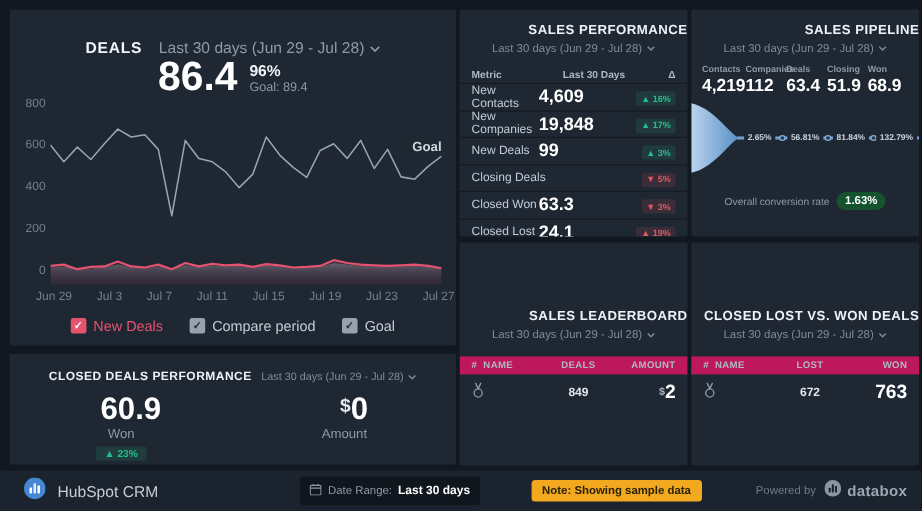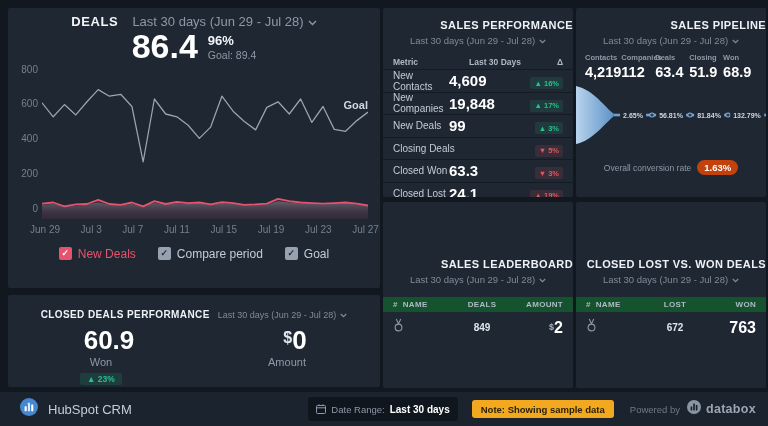--- a/index.html
+++ b/index.html
@@ -5,21 +5,21 @@
   * { margin:0; padding:0; box-sizing:border-box; }
   html,body { width:768px; height:426px; overflow:hidden; }
   body { background:#12181f; font-family:"Liberation Sans", sans-serif; color:#e8edf3; position:relative; }
 
   .main { position:absolute; left:8px; top:8px; display:grid; grid-template-columns:372px 190px 190px; grid-column-gap:3px; }
   .col-left  { display:grid; grid-template-rows:280px 92px; grid-row-gap:7px; }
   .col-mid, .col-right { display:grid; grid-template-rows:189px 186px; grid-row-gap:5px; }
   .card { background:#1f2733; border-radius:2px; position:relative; overflow:hidden; }
 
   
-  .deals-head { text-align:center; padding-top:6px; font-size:13px; }
+  .deals-head { text-align:center; padding-top:24px; font-size:13px; }
   .deals-title { font-weight:bold; color:#f2f5f8; letter-spacing:.6px; margin-right:14px; }
   .dd { color:#8d99a8; cursor:pointer; }
   .dd svg { margin-left:4px; }
   .deals-value-row { display:flex; justify-content:center; align-items:flex-start; margin-top:0px; }
   .big-val { font-size:34px; font-weight:bold; color:#fff; line-height:1.05; }
   .goal-block { margin-left:10px; padding-top:4px; text-align:left; }
   .goal-pct { font-size:13px; font-weight:bold; color:#f2f5f8; }
   .goal-sub { font-size:10.5px; color:#8d99a8; margin-top:1px; }
 
   .chart-wrap { position:relative; margin:4px 12px 0 34px; height:150px; }
@@ -70,36 +70,36 @@
   
   .pl-stages { display:flex; padding:0 9px; margin-top:7px; }
   .pl-stage { flex:1; }
   .pl-stage .sl { font-size:7.5px; font-weight:bold; color:#8d99a8; line-height:1.25; width:30px; }
   .pl-stage .sv { font-size:14.5px; font-weight:bold; color:#fff; margin-top:2px; }
   .funnel { position:relative; margin-top:3px; height:64px; }
   .funnel svg { width:100%; height:64px; display:block; }
   .fpct { position:absolute; top:32px; transform:translate(-50%,-50%); background:#1f2733; padding:0 3px; font-size:7px; font-weight:bold; color:#cdd6e0; white-space:nowrap; }
   .overall { display:flex; justify-content:center; align-items:center; margin-top:13px; }
   .overall .ol { font-size:8.5px; color:#8d99a8; margin-right:6px; }
-  .overall .ov { font-size:9.5px; font-weight:bold; color:#fff; background:#c2410c; padding:2px 7px; border-radius:9px; }
+  .overall .ov { font-size:9.5px; font-weight:bold; color:#fff; background:#14532d; padding:2px 7px; border-radius:9px; }
 
   
   .lb-card { display:flex; flex-direction:column; justify-content:center; }
   .lb-table { margin-top:12px; }
-  .lb-hrow { display:grid; grid-template-columns:62px 1fr 1fr; align-items:center; height:15px; padding:0 10px; background:#14532d; }
+  .lb-hrow { display:grid; grid-template-columns:62px 1fr 1fr; align-items:center; height:15px; padding:0 10px; background:#be185d; }
   .lb-hrow span { font-size:8px; font-weight:bold; color:#aeb9c5; letter-spacing:.3px; }
   .lb-hrow .c2 { text-align:center; }
   .lb-hrow .c3 { text-align:right; }
   .lb-row { display:grid; grid-template-columns:62px 1fr 1fr; align-items:center; height:32px; padding:0 10px; }
   .lb-row .c2 { text-align:center; font-size:10px; font-weight:bold; color:#dfe6ec; }
   .lb-row .c3 { text-align:right; font-size:16px; font-weight:bold; color:#fff; }
   .lb-row .c3 .cur { font-size:9px; color:#aab4bf; vertical-align:3px; }
 
   
-  .footer { position:absolute; left:0; bottom:0; width:768px; height:34px; background:#1b232e; display:flex; align-items:center; padding:0 12px; }
+  .footer { position:absolute; left:0; bottom:0; width:768px; height:34px; background:#1b232e; display:flex; align-items:center; padding:0 12px;gap:29px; }
   .src { display:flex; align-items:center; margin-left:8px; }
   .src-name { font-size:13px; color:#c6cdd5; margin-left:10px; }
   .spacer { flex:1; }
   .date-pill { display:flex; align-items:center; background:#10161d; border-radius:3px; padding:3px 8px; cursor:pointer; }
   .date-pill .dl { font-size:9.5px; color:#8d99a8; margin:0 5px; }
   .date-pill .dv { font-size:10px; font-weight:bold; color:#fff; }
   .note-pill { background:#f2a91f; border-radius:3px; padding:3.5px 9px; font-size:9.5px; font-weight:bold; color:#2a2106; margin-left:14px; }
   .powered { display:flex; align-items:center; margin-left:16px; }
   .powered .pb { font-size:9.5px; color:#6e7b89; margin-right:7px; }
   .powered .brand { font-size:12.5px; font-weight:bold; color:#9aa6b3; margin-left:5px; letter-spacing:.3px; }

